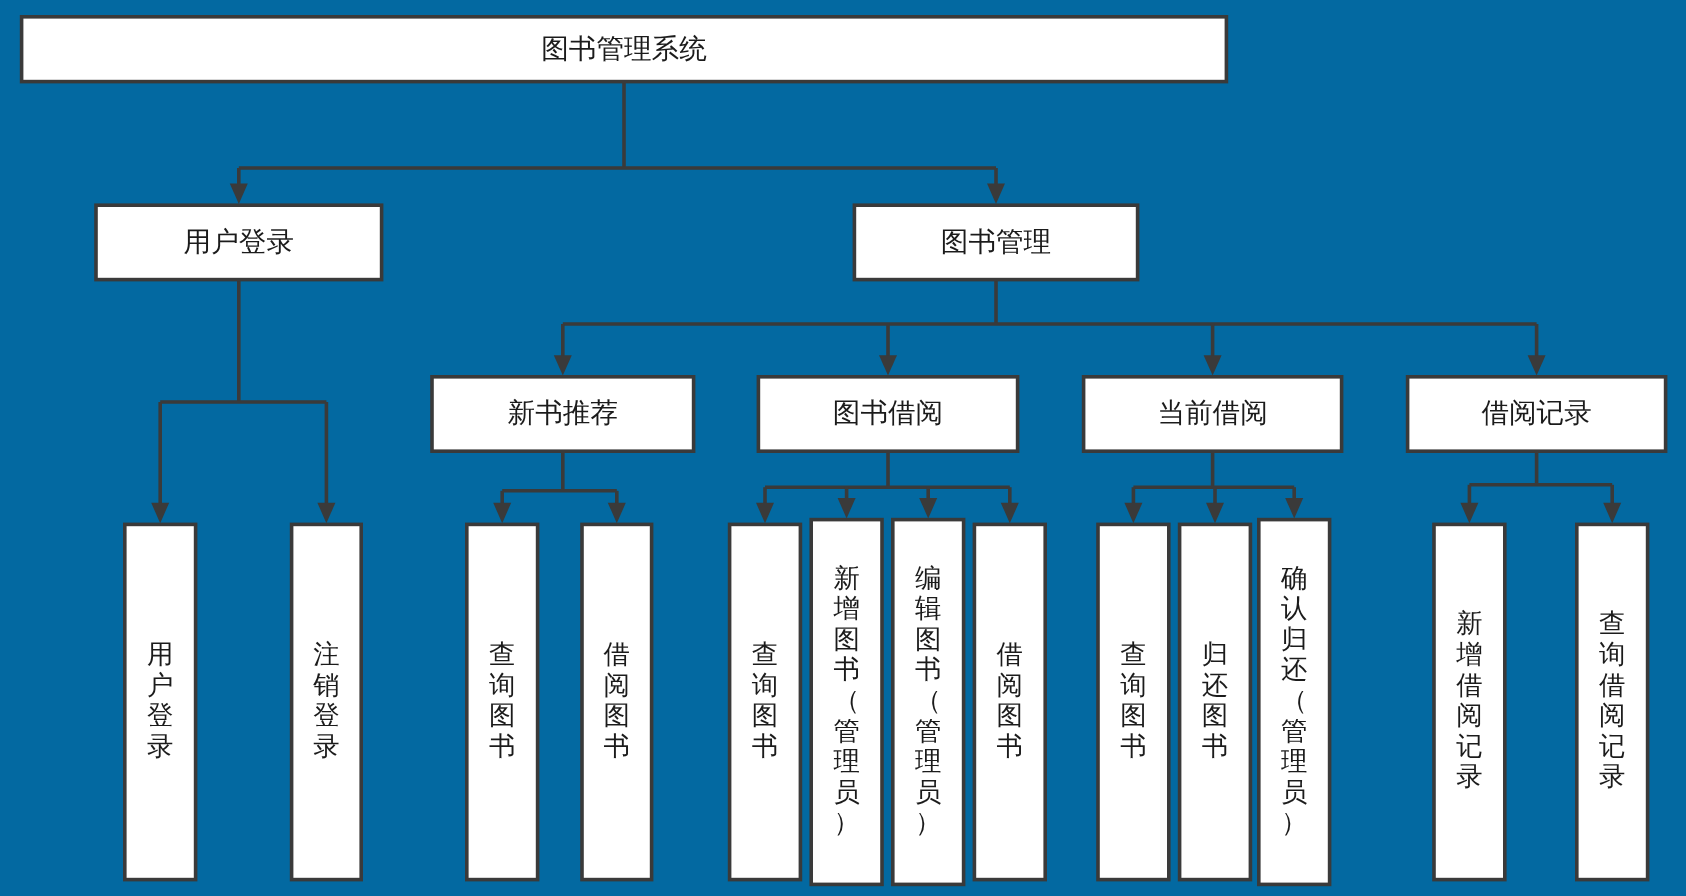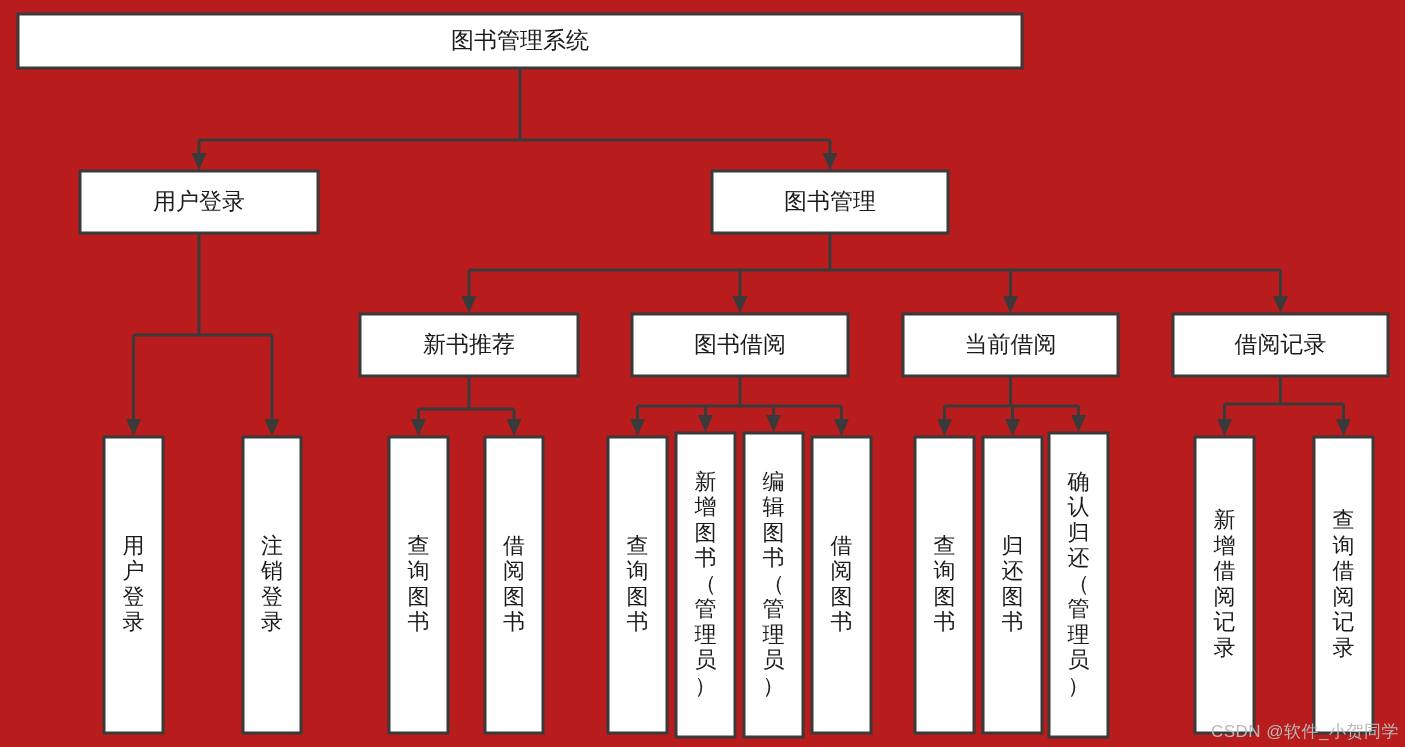--- a/index.html
+++ b/index.html
@@ -1,20 +1,20 @@
 <!DOCTYPE html>
 <html><head>
 <meta charset="utf-8">
 <style>
   html,body{margin:0;padding:0;background:#ffffff;}
   body{
     font-family:"Liberation Sans","DejaVu Sans",sans-serif;
     width:1405px;height:747px;overflow:hidden;
   }
-  #stage{position:relative;width:1405px;height:747px;background:#b91c1c;text-decoration:underline;}
+  #stage{position:relative;width:1405px;height:747px;background:#0369a1;text-decoration:underline;}
   svg#diagram{position:absolute;left:0;top:0;width:1405px;height:747px;display:block;}
   .box-rect{fill:#ffffff;stroke:#3a3a3a;stroke-width:3;}
   .connector{stroke:#3a3a3a;stroke-width:3;fill:none;}
   .arrow-head{fill:#3a3a3a;stroke:none;}
   .node-label{
     font-family:"Liberation Sans","DejaVu Sans",sans-serif;
     fill:#1b1b1b;text-anchor:middle;dominant-baseline:middle;
   }
   .label-h{font-size:23px;}
   .label-v{font-size:22px;}
@@ -232,14 +232,13 @@
           <rect x="1314" y="437" width="59" height="296" class="box-rect"></rect>
           <text x="1343.5" y="521.25" class="node-label label-v">查</text>
           <text x="1343.5" y="546.75" class="node-label label-v">询</text>
           <text x="1343.5" y="572.25" class="node-label label-v">借</text>
           <text x="1343.5" y="597.75" class="node-label label-v">阅</text>
           <text x="1343.5" y="623.25" class="node-label label-v">记</text>
           <text x="1343.5" y="648.75" class="node-label label-v">录</text>
         </g>
       </g>
   </svg>
-  <div class="watermark">CSDN @软件_小贺同学</div>
 </div>
 
 </body></html>

